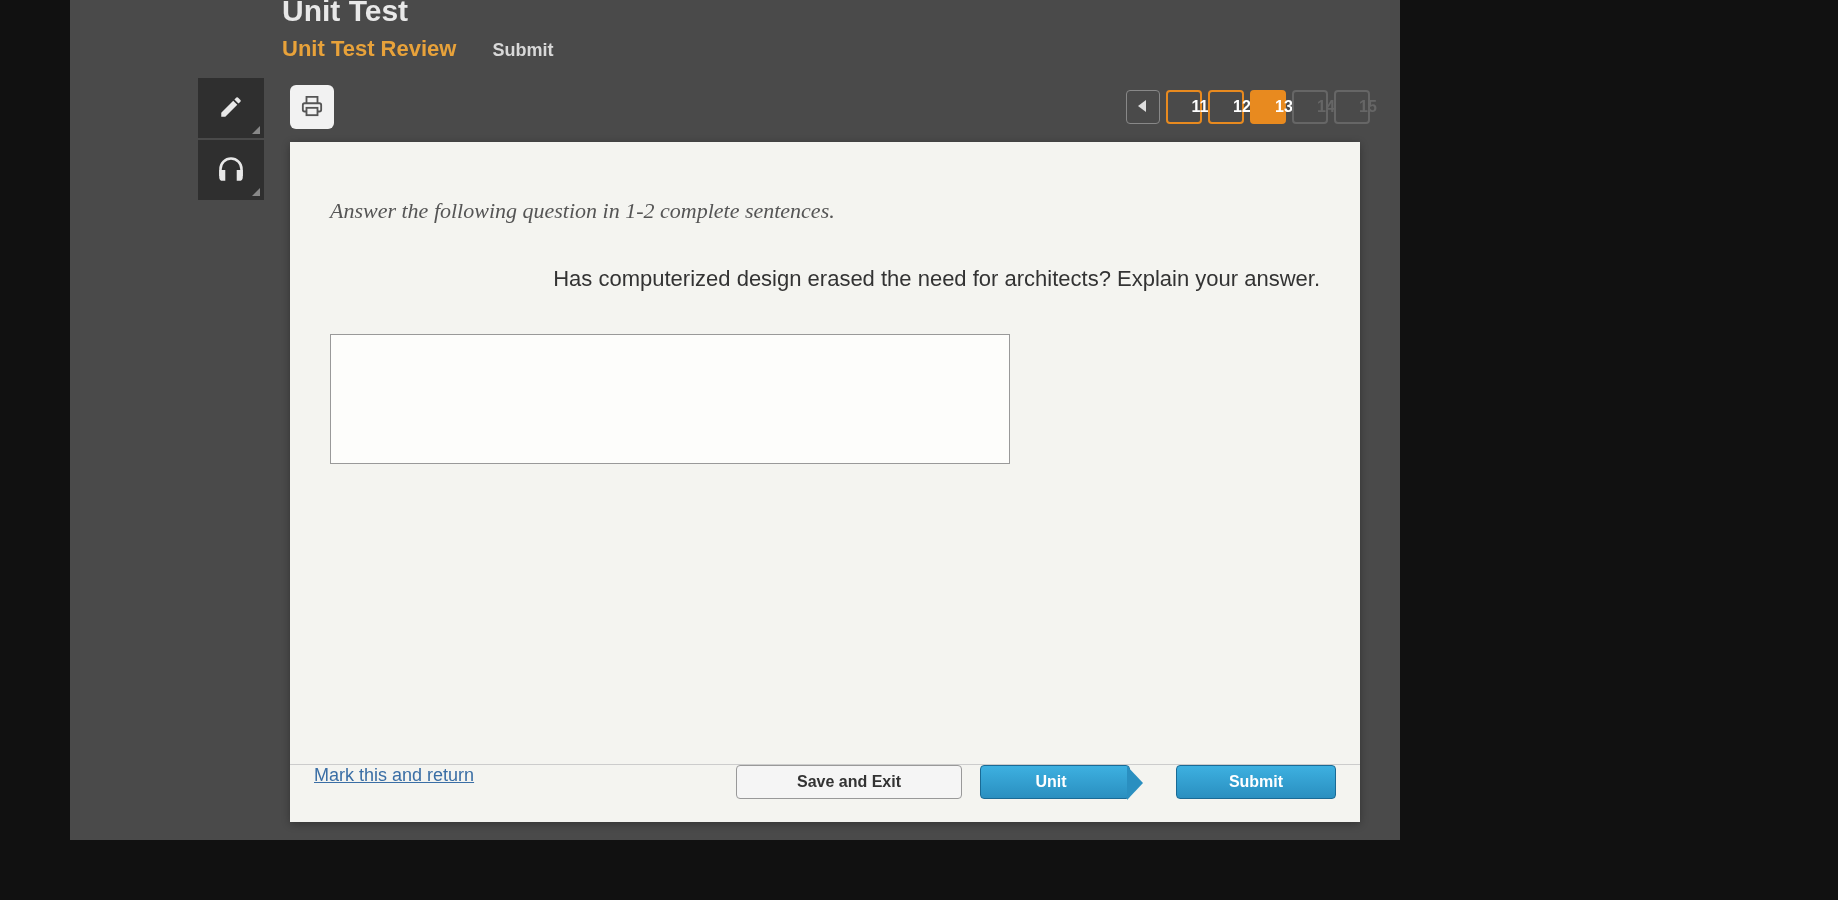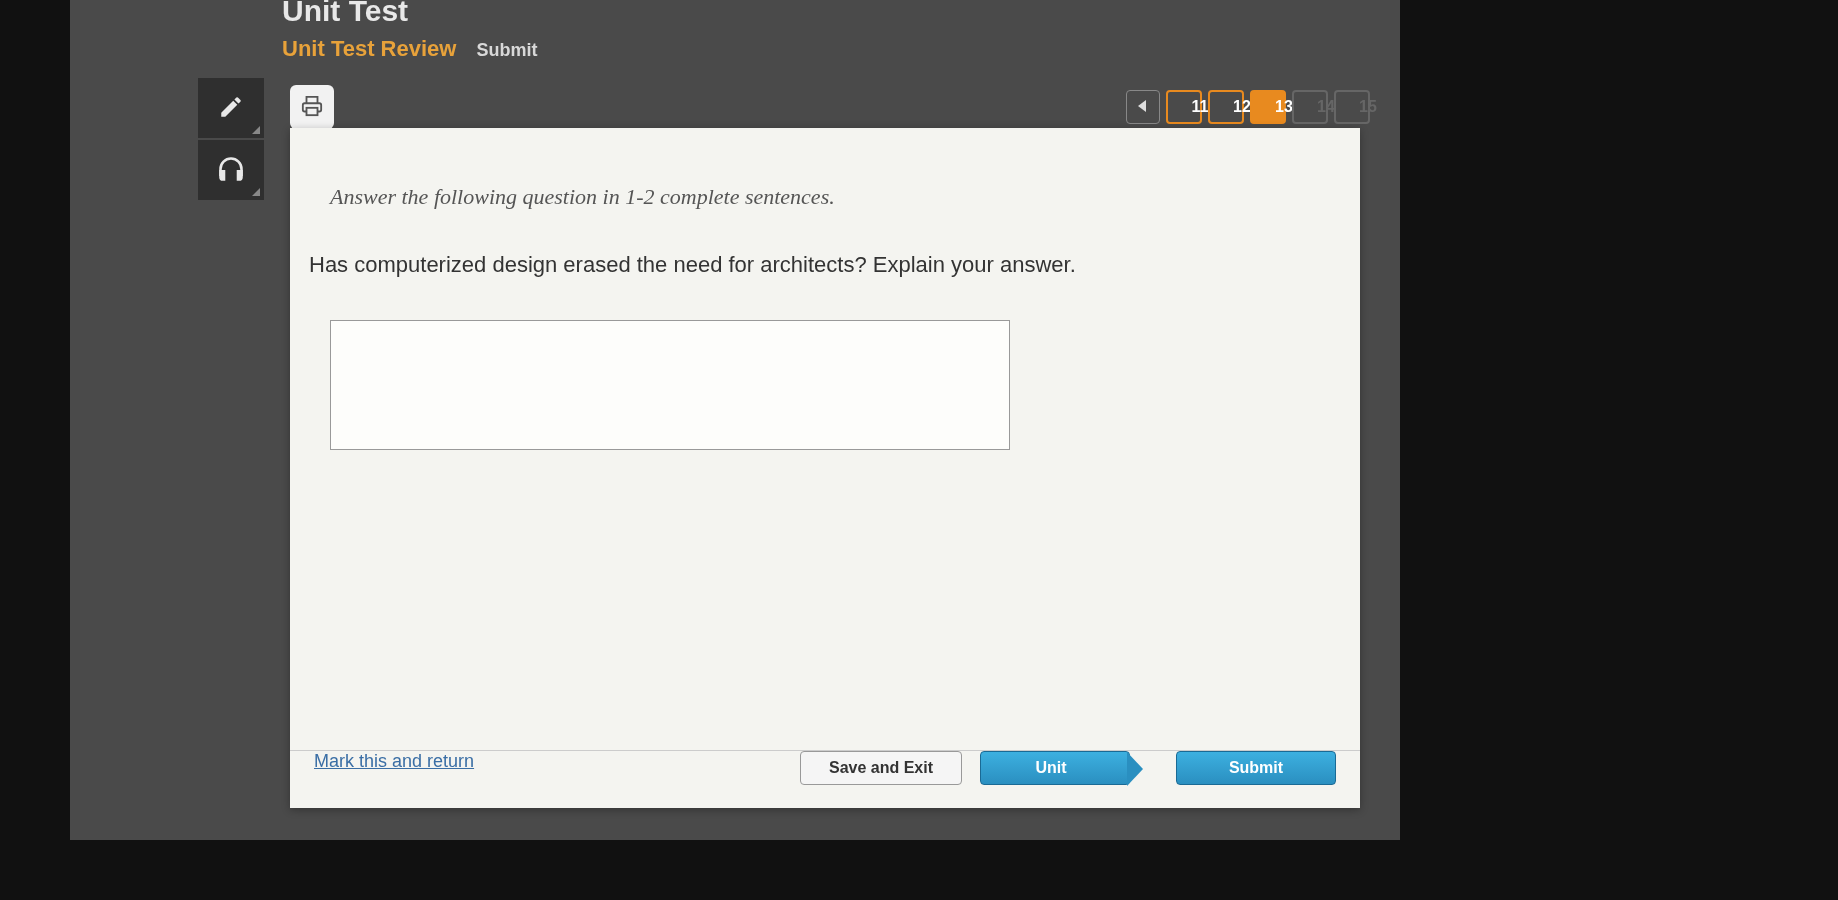--- a/index.html
+++ b/index.html
@@ -24,21 +24,21 @@
     }
     .page-title {
       color: #e8e8e8;
       font-size: 30px;
       font-weight: bold;
       margin-top: -6px;
     }
     .subheader {
       display: flex;
       align-items: baseline;
-      gap: 20px;
+      gap: 36px;
       margin-top: 8px;
     }
     .review-label {
       color: #e8a23a;
       font-size: 22px;
       font-weight: bold;
     }
     .active-label {
       color: #d8d8d8;
       font-size: 18px;
@@ -131,38 +131,39 @@
       color: #fff;
     }
     .nav-num.disabled {
       border-color: #666;
       color: #666;
       cursor: default;
     }
     .content-panel {
       position: absolute;
       left: 220px;
-      top: 128px;
+      top: 142px;
       width: 1070px;
       height: 680px;
       background: #f4f4f0;
       box-shadow: 0 2px 8px rgba(0,0,0,0.3);
     }
     .instruction {
       font-family: Georgia, 'Times New Roman', serif;
       font-style: italic;
       font-size: 22px;
       color: #555;
       padding: 56px 40px 0 40px;
     }
     .question {
       font-family: Arial, Helvetica, sans-serif;
       font-size: 22px;
       color: #333;
       padding: 42px 40px 0 19px;
+      text-align: right;
     }
     .answer-box {
       margin: 42px 0 0 40px;
       width: 680px;
       height: 130px;
       border: 1px solid #999;
       background: #fdfdfb;
       resize: none;
       font-family: Arial, sans-serif;
       font-size: 16px;
@@ -195,21 +196,21 @@
       cursor: pointer;
       display: flex;
       align-items: center;
       justify-content: center;
       padding: 0 22px;
     }
     .btn-save {
       background: #f5f5f5;
       border: 1px solid #999;
       color: #333;
-      width: 162px;
+      width: 226px;
     }
     .btn-next {
       background: linear-gradient(#3db0e0, #2a8fc0);
       border: 1px solid #1a6a95;
       color: #fff;
       width: 150px;
       position: relative;
       padding-right: 30px;
     }
     .btn-next::after {

